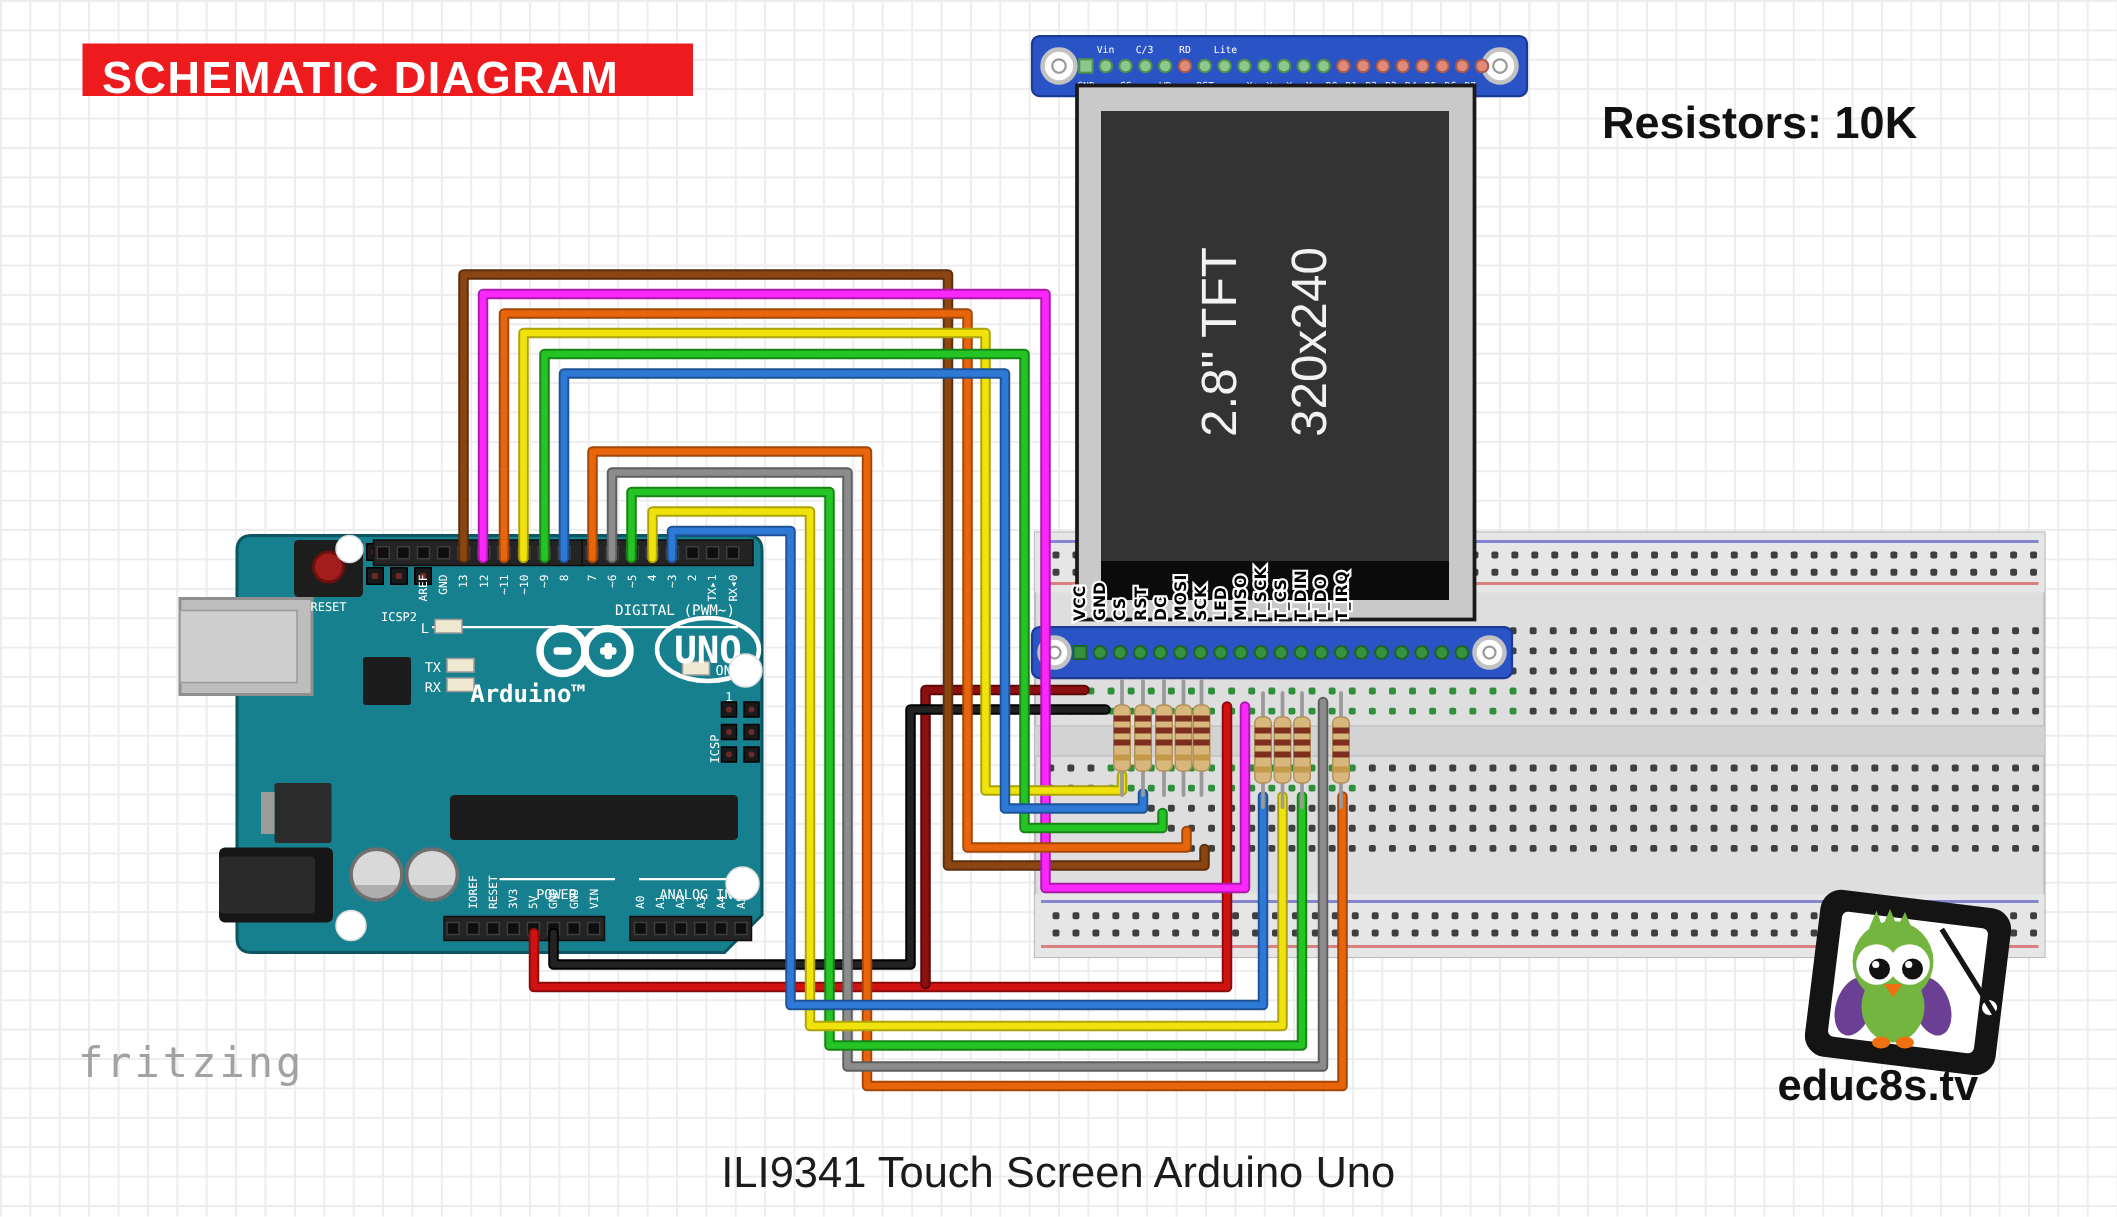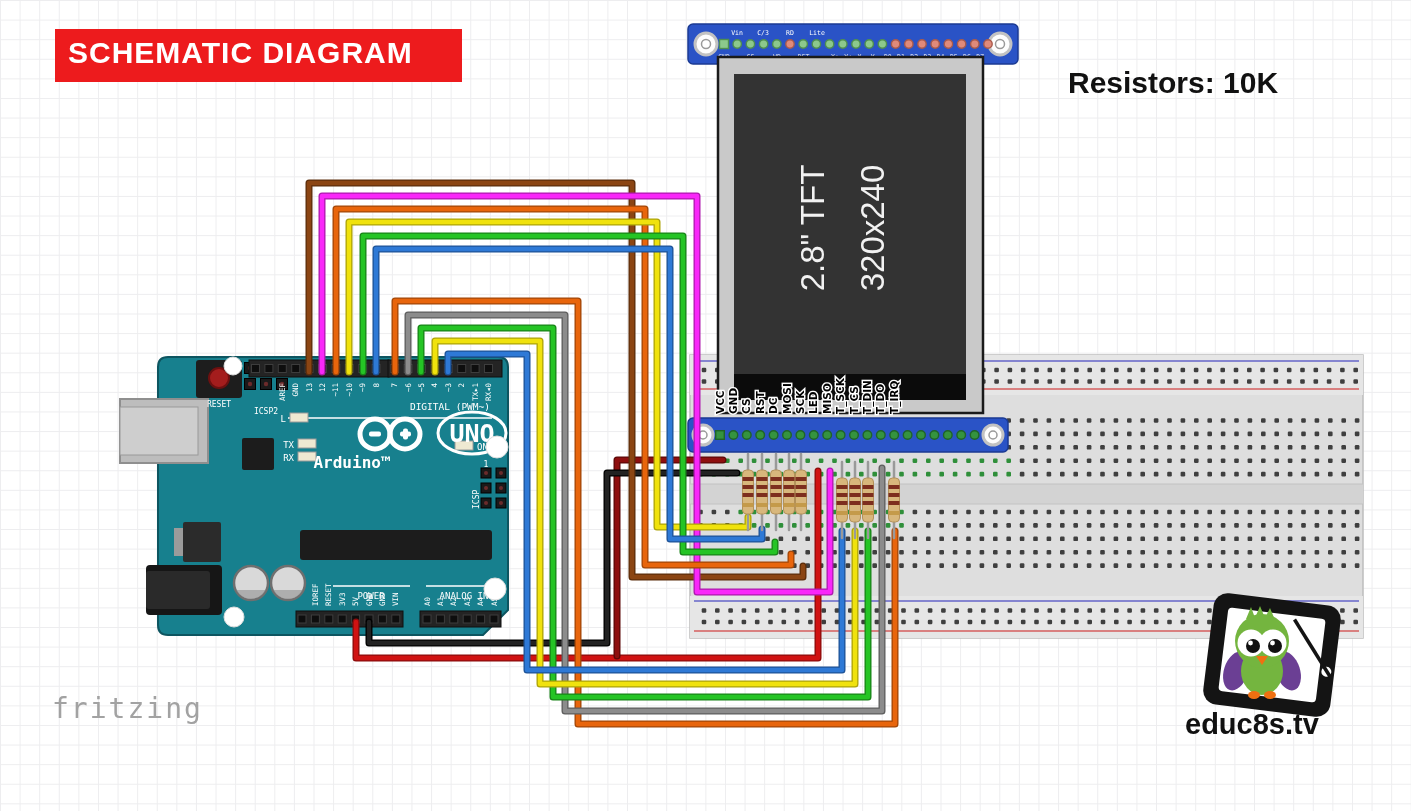--- a/index.html
+++ b/index.html
@@ -5,21 +5,21 @@
   html,body{margin:0;padding:0;}
   .stage{
     position:relative;width:1411px;height:811px;overflow:hidden;
     background-color:#ffffff;
     background-image:linear-gradient(to right,#ededef 1px,transparent 1px),
                      linear-gradient(to bottom,#ededef 1px,transparent 1px);
     background-size:19.6px 19.6px;
     font-family:"Liberation Sans", sans-serif;
   }
   .banner{
-    position:absolute;left:55px;top:29px;width:394px;height:53px;
+    position:absolute;left:55px;top:29px;width:394px;height:35px;
     line-height:47px;padding-left:13px;
     font-size:30px;font-weight:bold;letter-spacing:1px;
   }
   .note{
     position:absolute;left:1058px;top:66px;
     font-size:30px;font-weight:bold;color:#111;padding-left:10px;
   }
   .caption{
     position:absolute;left:0;top:766px;width:1411px;text-align:center;
     font-size:29px;color:#1b1b1b;
@@ -1135,15 +1135,16 @@
         <circle cx="10.5" cy="-12" r="2.4" fill="#ffffff"></circle>
         <polygon points="-6,1 6,1 0,10" fill="#ef7011"></polygon>
         <ellipse cx="-8" cy="40" rx="6" ry="4" fill="#ef7011"></ellipse>
         <ellipse cx="8" cy="40" rx="6" ry="4" fill="#ef7011"></ellipse>
       </g>
     </g>
   </svg>
 
   <div class="banner" style="background: rgb(237, 27, 29); color: rgb(255, 255, 255);"><span>SCHEMATIC DIAGRAM</span></div>
   <div class="note">Resistors: 10K</div>
+  <div class="caption">ILI9341 Touch Screen Arduino Uno</div>
   <div class="watermark">fritzing</div>
   <div class="brandtext">educ8s.tv</div>
 </div>
 
 </body></html>

